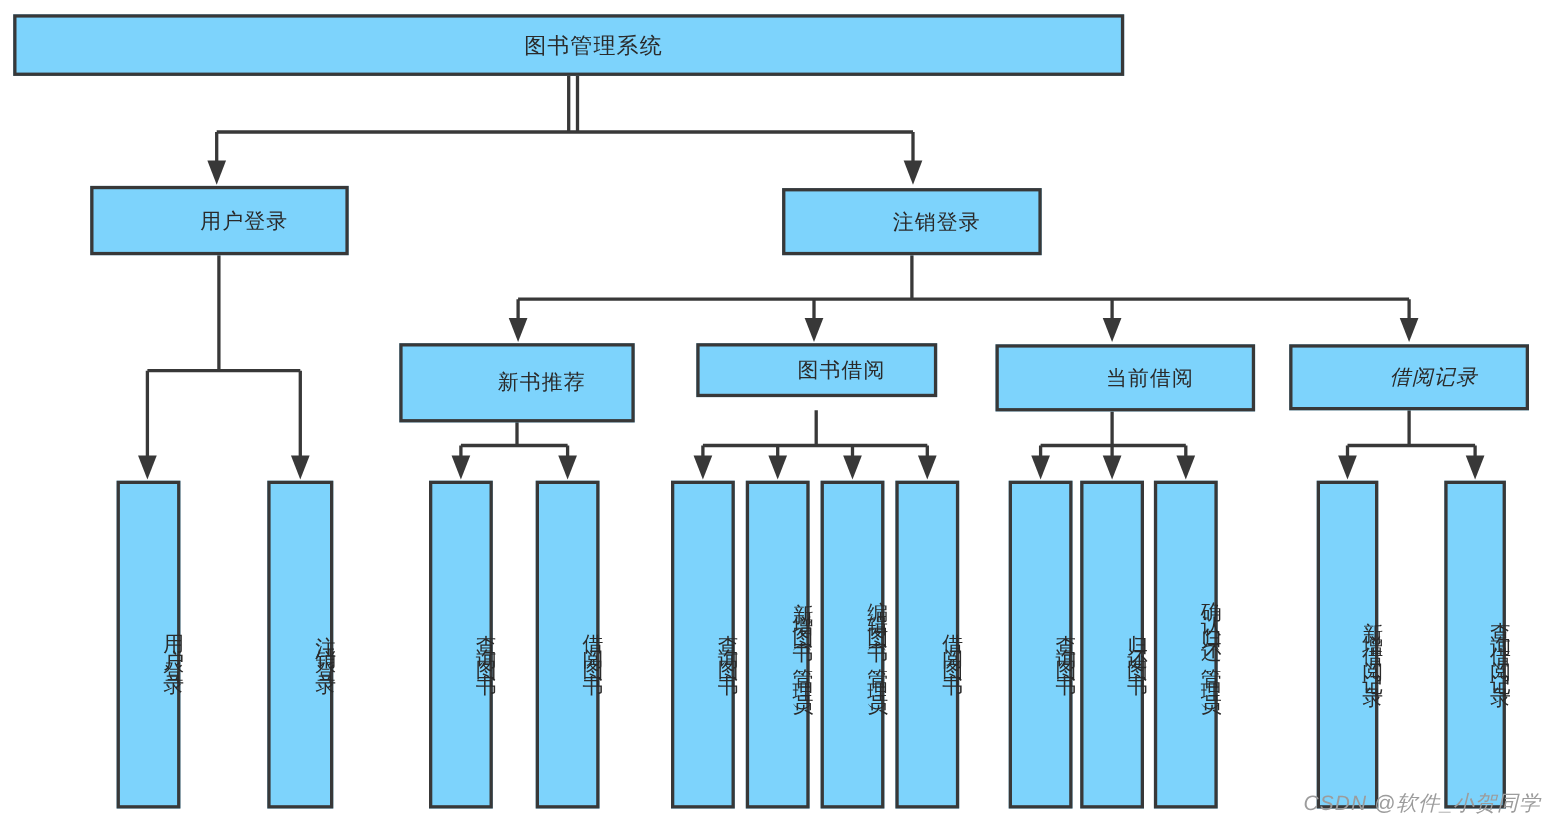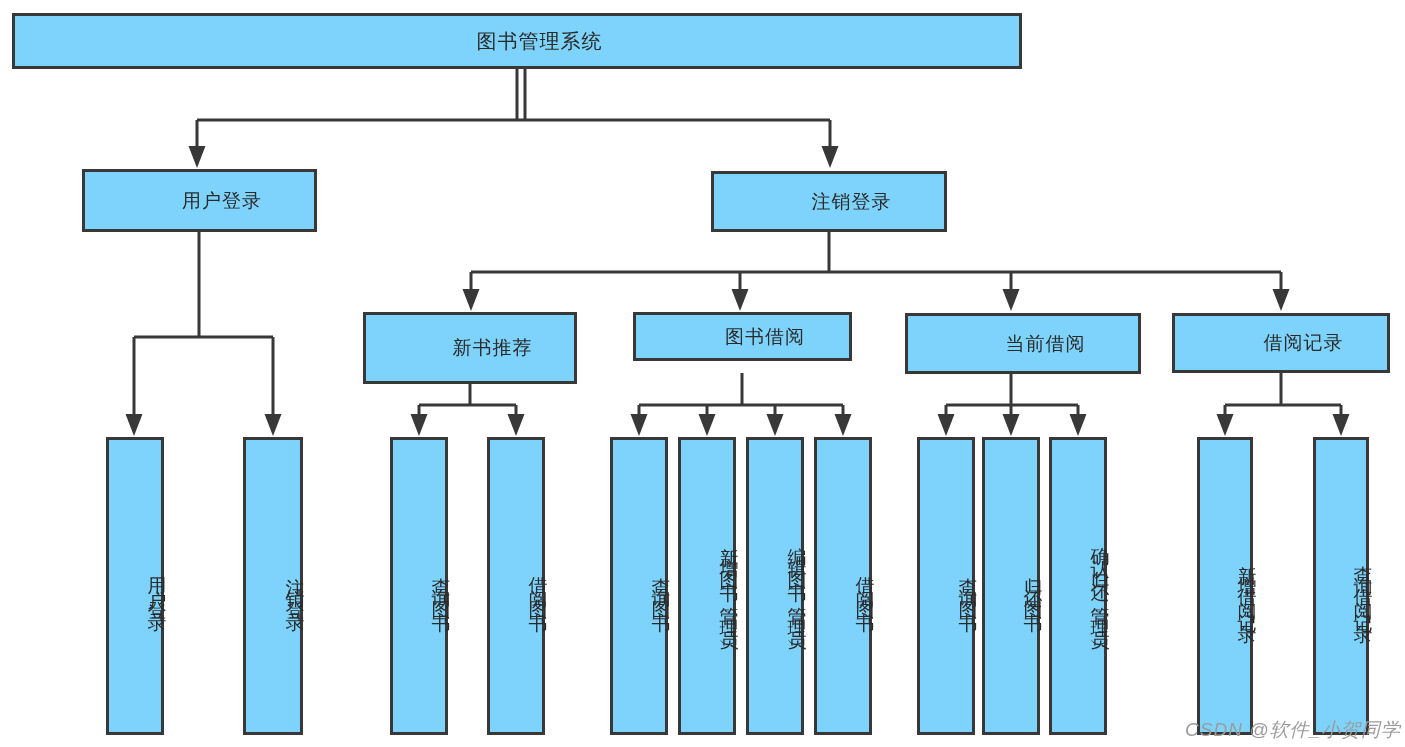--- a/index.html
+++ b/index.html
@@ -92,21 +92,21 @@
   </svg>
 
   <div class="node title" style="left:12px;top:13px;width:1010px;height:56px;">图书管理系统</div>
 
   <div class="node" style="left:82px;top:169px;width:235px;height:63px;">用户登录</div>
   <div class="node" style="left:711px;top:171px;width:236px;height:61px;">注销登录</div>
 
   <div class="node" style="left:363px;top:312px;width:214px;height:72px;">新书推荐</div>
   <div class="node" style="left:633px;top:312px;width:219px;height:49px;">图书借阅</div>
   <div class="node" style="left:905px;top:313px;width:236px;height:61px;">当前借阅</div>
-  <div class="node" style="left:1172px;top:313px;width:218px;height:60px;">借阅记录</div>
+  <div class="node" style="left:1172px;top:313px;width:218px;height:60px;font-style:italic;">借阅记录</div>
 
   <div class="node vnode" style="left:106px;top:437px;width:58px;height:298px;">
     <span class="vtext">用户登录</span>
   </div>
   <div class="node vnode" style="left:243px;top:437px;width:60px;height:298px;">
     <span class="vtext">注销登录</span>
   </div>
 
   <div class="node vnode" style="left:390px;top:437px;width:58px;height:298px;">
     <span class="vtext">查询图书</span>

